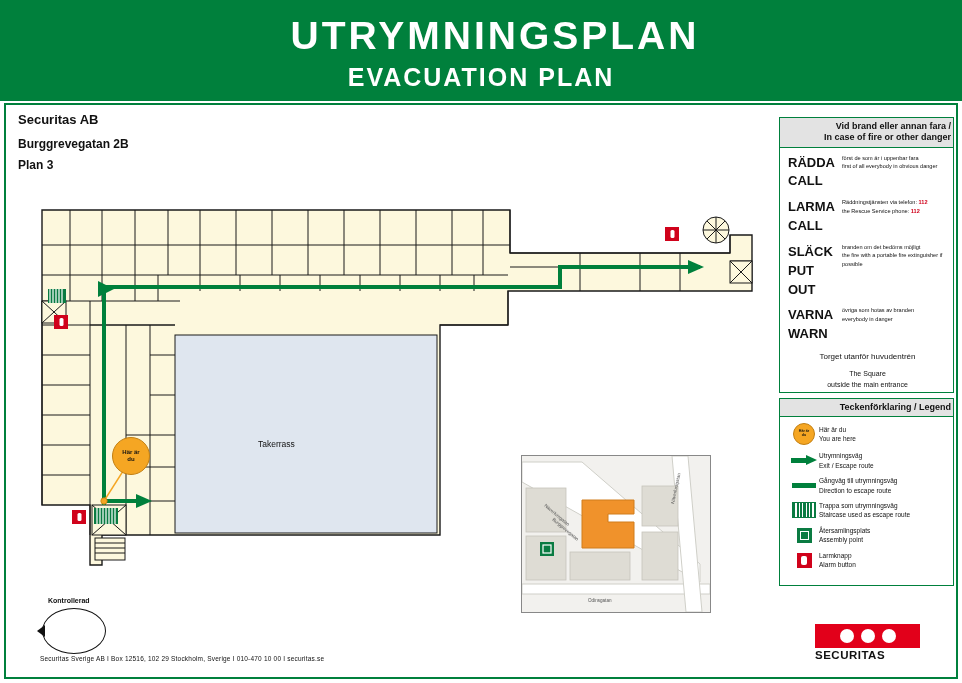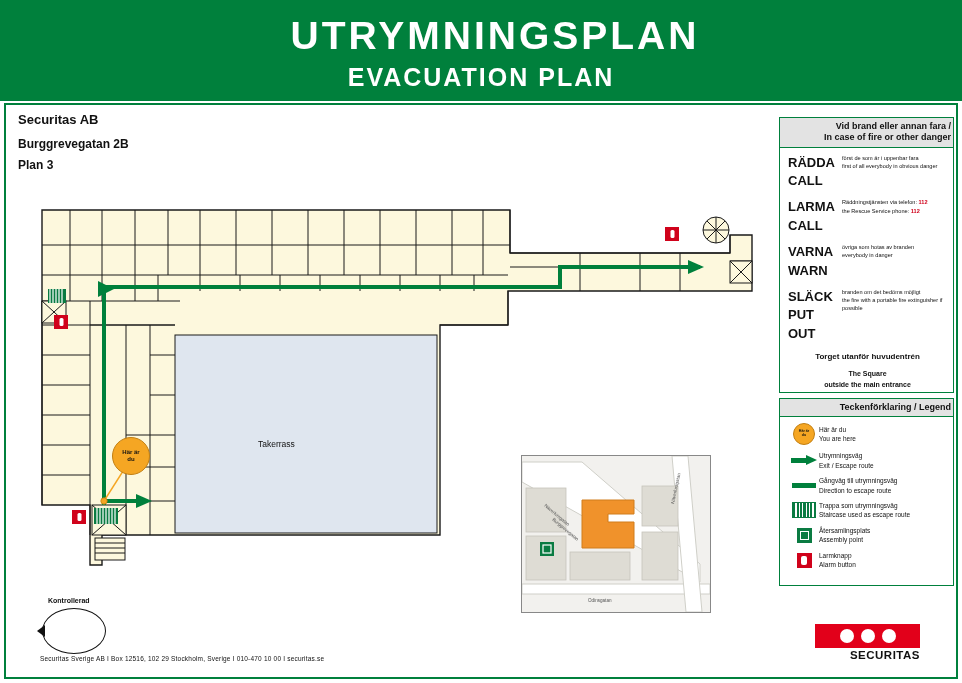--- a/index.html
+++ b/index.html
@@ -62,21 +62,21 @@
   }
   #fire-panel{left:779px;top:117px;width:175px;height:276px;}
   #legend-panel{left:779px;top:398px;width:175px;height:188px;}
 
   .firelist{padding:6px 6px 0 8px;}
   .firerow{display:flex;margin-bottom:7px;}
   .firerow .kw{width:54px;flex:0 0 54px;font-size:13px;font-weight:bold;color:#111;line-height:1.45;}
   .firerow .tx{font-size:5.6px;color:#111;line-height:1.5;}
   .firerow .tx .red{color:#d0021b;font-weight:bold;}
   .assembly{
-    text-align:center;font-size:8px;font-weight:bold;color:#111;margin-top:6px;line-height:1.5;
+    text-align:center;font-size:8px;font-weight:normal;color:#111;margin-top:6px;line-height:1.5;
   }
   .assembly .sub{font-size:7px;}
 
   
   .legrow{display:flex;align-items:center;padding:6px 6px 0 9px;}
   .legrow .sym{width:30px;flex:0 0 30px;display:flex;align-items:center;justify-content:center;}
   .legrow .lbl{font-size:6.5px;color:#111;line-height:1.45;}
   .youdot{
     width:20px;height:20px;border-radius:50%;background:#f5a623;border:1px solid #c27f12;
     display:flex;align-items:center;justify-content:center;
@@ -112,21 +112,21 @@
 
   
   .logo{
     position:absolute;left:815px;top:624px;width:105px;height:40px;
   }
   .logo .dots{
     background:#e2001a;height:24px;width:105px;display:flex;align-items:center;justify-content:center;gap:7px;
   }
   .logo .dots i{display:block;width:14px;height:14px;border-radius:50%;background:#ffffff;}
   .logo .name{
-    text-align:right;font-size:11.5px;font-weight:bold;letter-spacing:.5px;color:#111;margin-top:1px;
+    text-align:left;font-size:11.5px;font-weight:bold;letter-spacing:.5px;color:#111;margin-top:1px;
   }
 
   
   .plan{
     position:absolute;left:40px;top:205px;width:720px;height:390px;
   }
   .plan svg{display:block;}
 
   
   .sitemap{
@@ -366,37 +366,37 @@
           </div>
           <div>
             <span>the Rescue Service phone:</span>
             <span class="red">112</span>
           </div>
         </div>
       </div>
 
       <div class="firerow">
         <div class="kw">
+          <div>SLÄCK</div>
+          <div>PUT OUT</div>
+        </div>
+        <div class="tx">
+          <div>branden om det bedöms möjligt</div>
+          <div>the fire with a portable fire extinguisher if possible</div>
+        </div>
+      </div>
+
+      <div class="firerow">
+        <div class="kw">
           <div>VARNA</div>
           <div>WARN</div>
         </div>
         <div class="tx">
           <div>övriga som hotas av branden</div>
           <div>everybody in danger</div>
-        </div>
-      </div>
-
-      <div class="firerow">
-        <div class="kw">
-          <div>SLÄCK</div>
-          <div>PUT OUT</div>
-        </div>
-        <div class="tx">
-          <div>branden om det bedöms möjligt</div>
-          <div>the fire with a portable fire extinguisher if possible</div>
         </div>
       </div>
 
 
       <div class="assembly">
         <div>Torget utanför huvudentrén</div>
         <div class="sub" style="margin-top:6px">The Square</div>
         <div class="sub">outside the main entrance</div>
       </div>
     </div>

